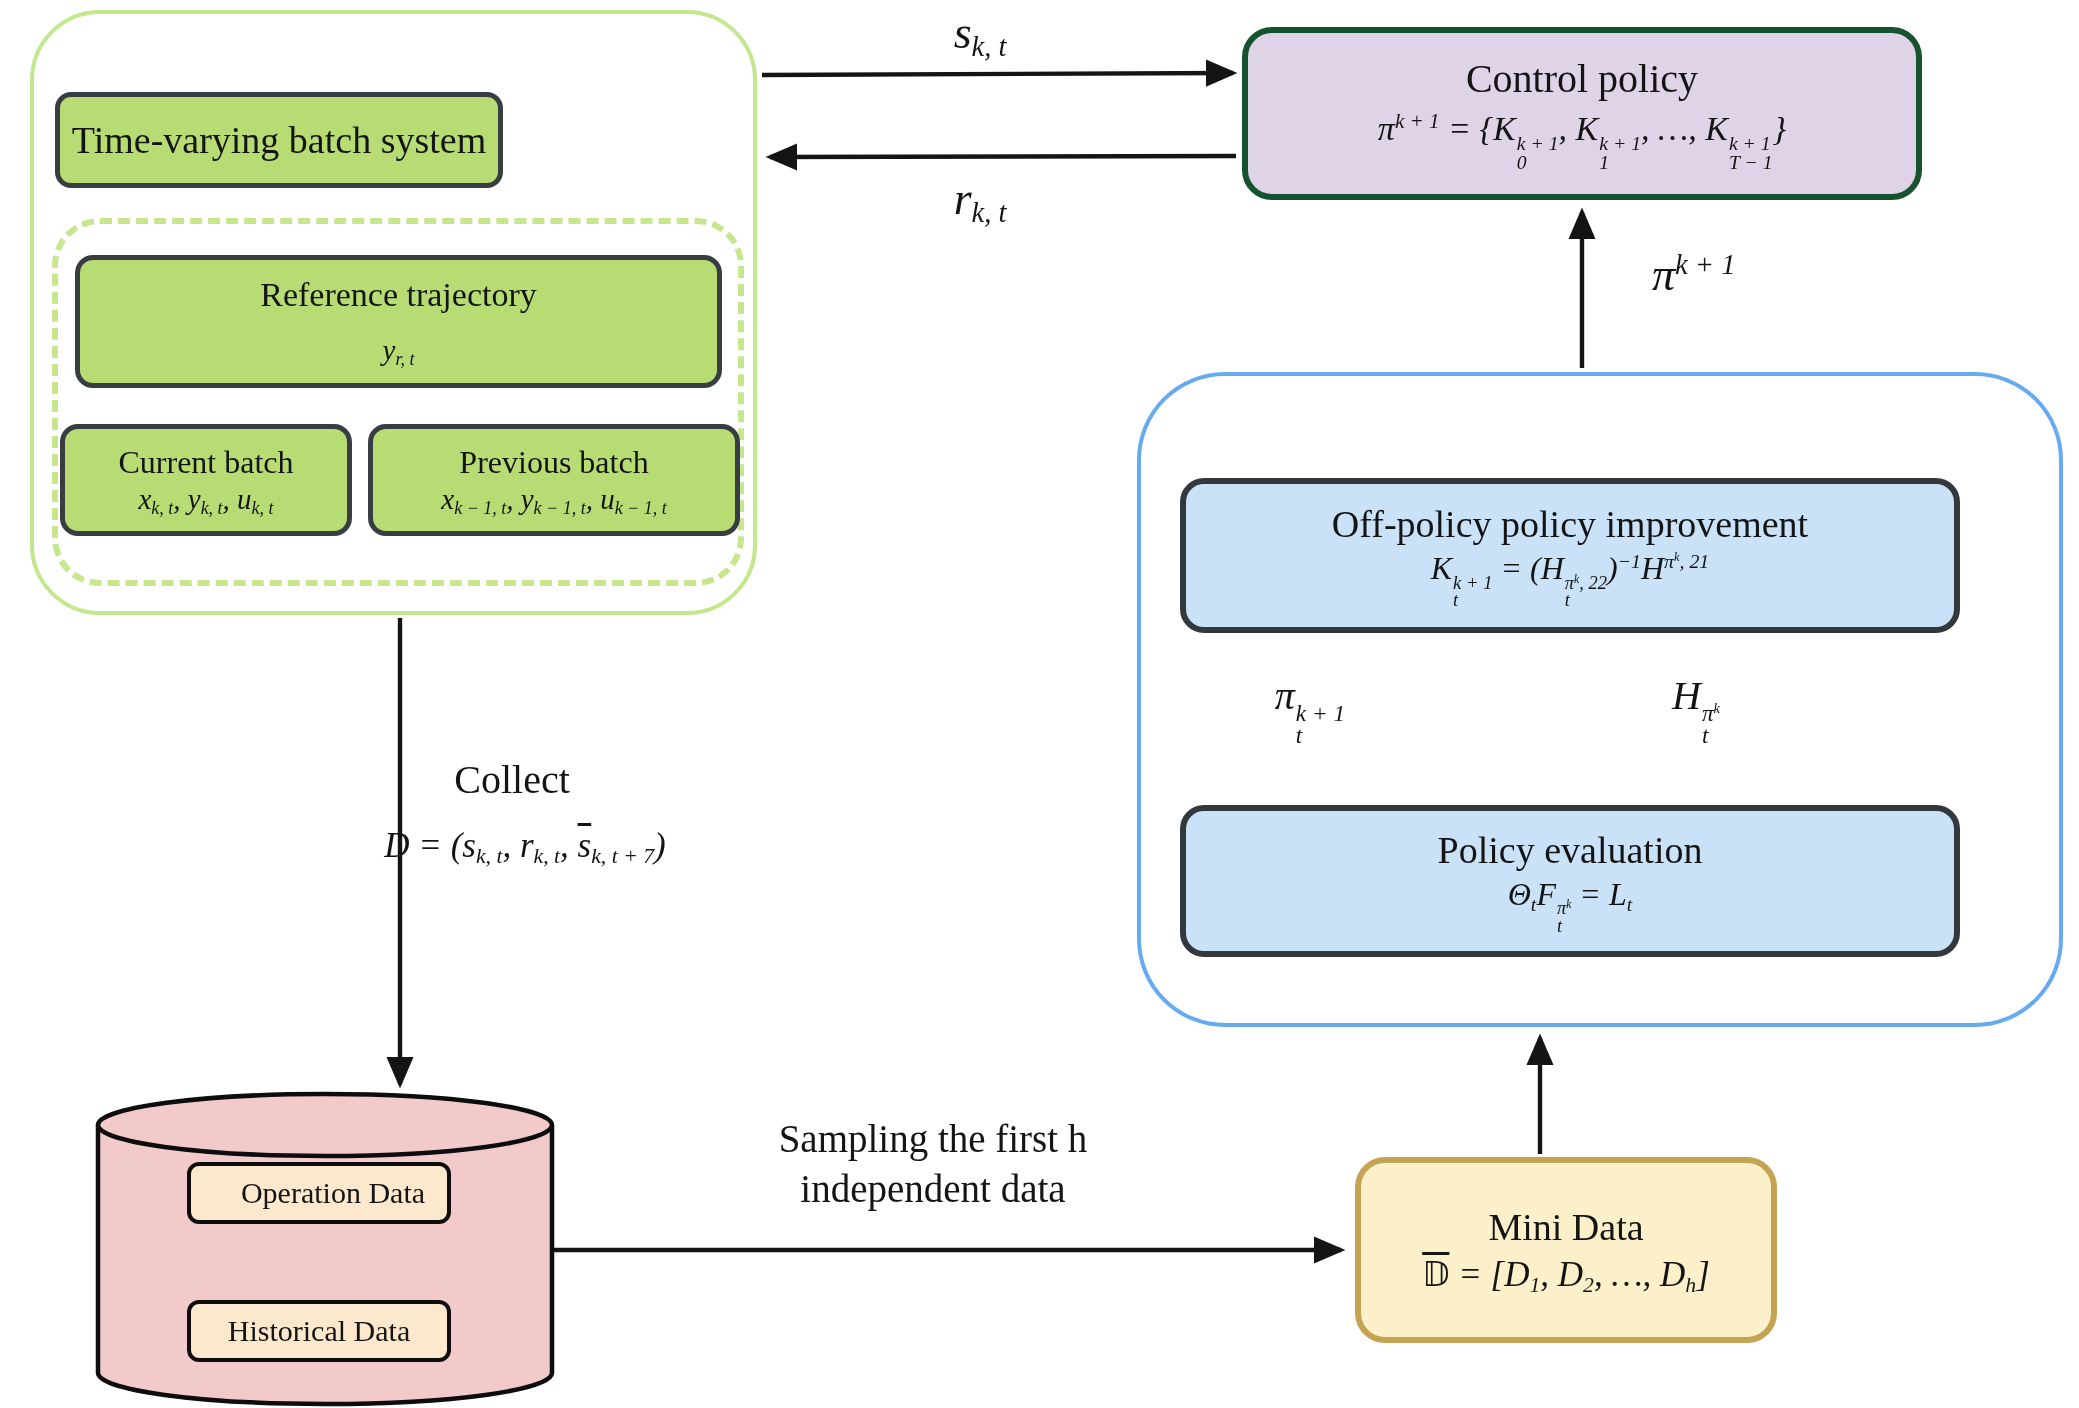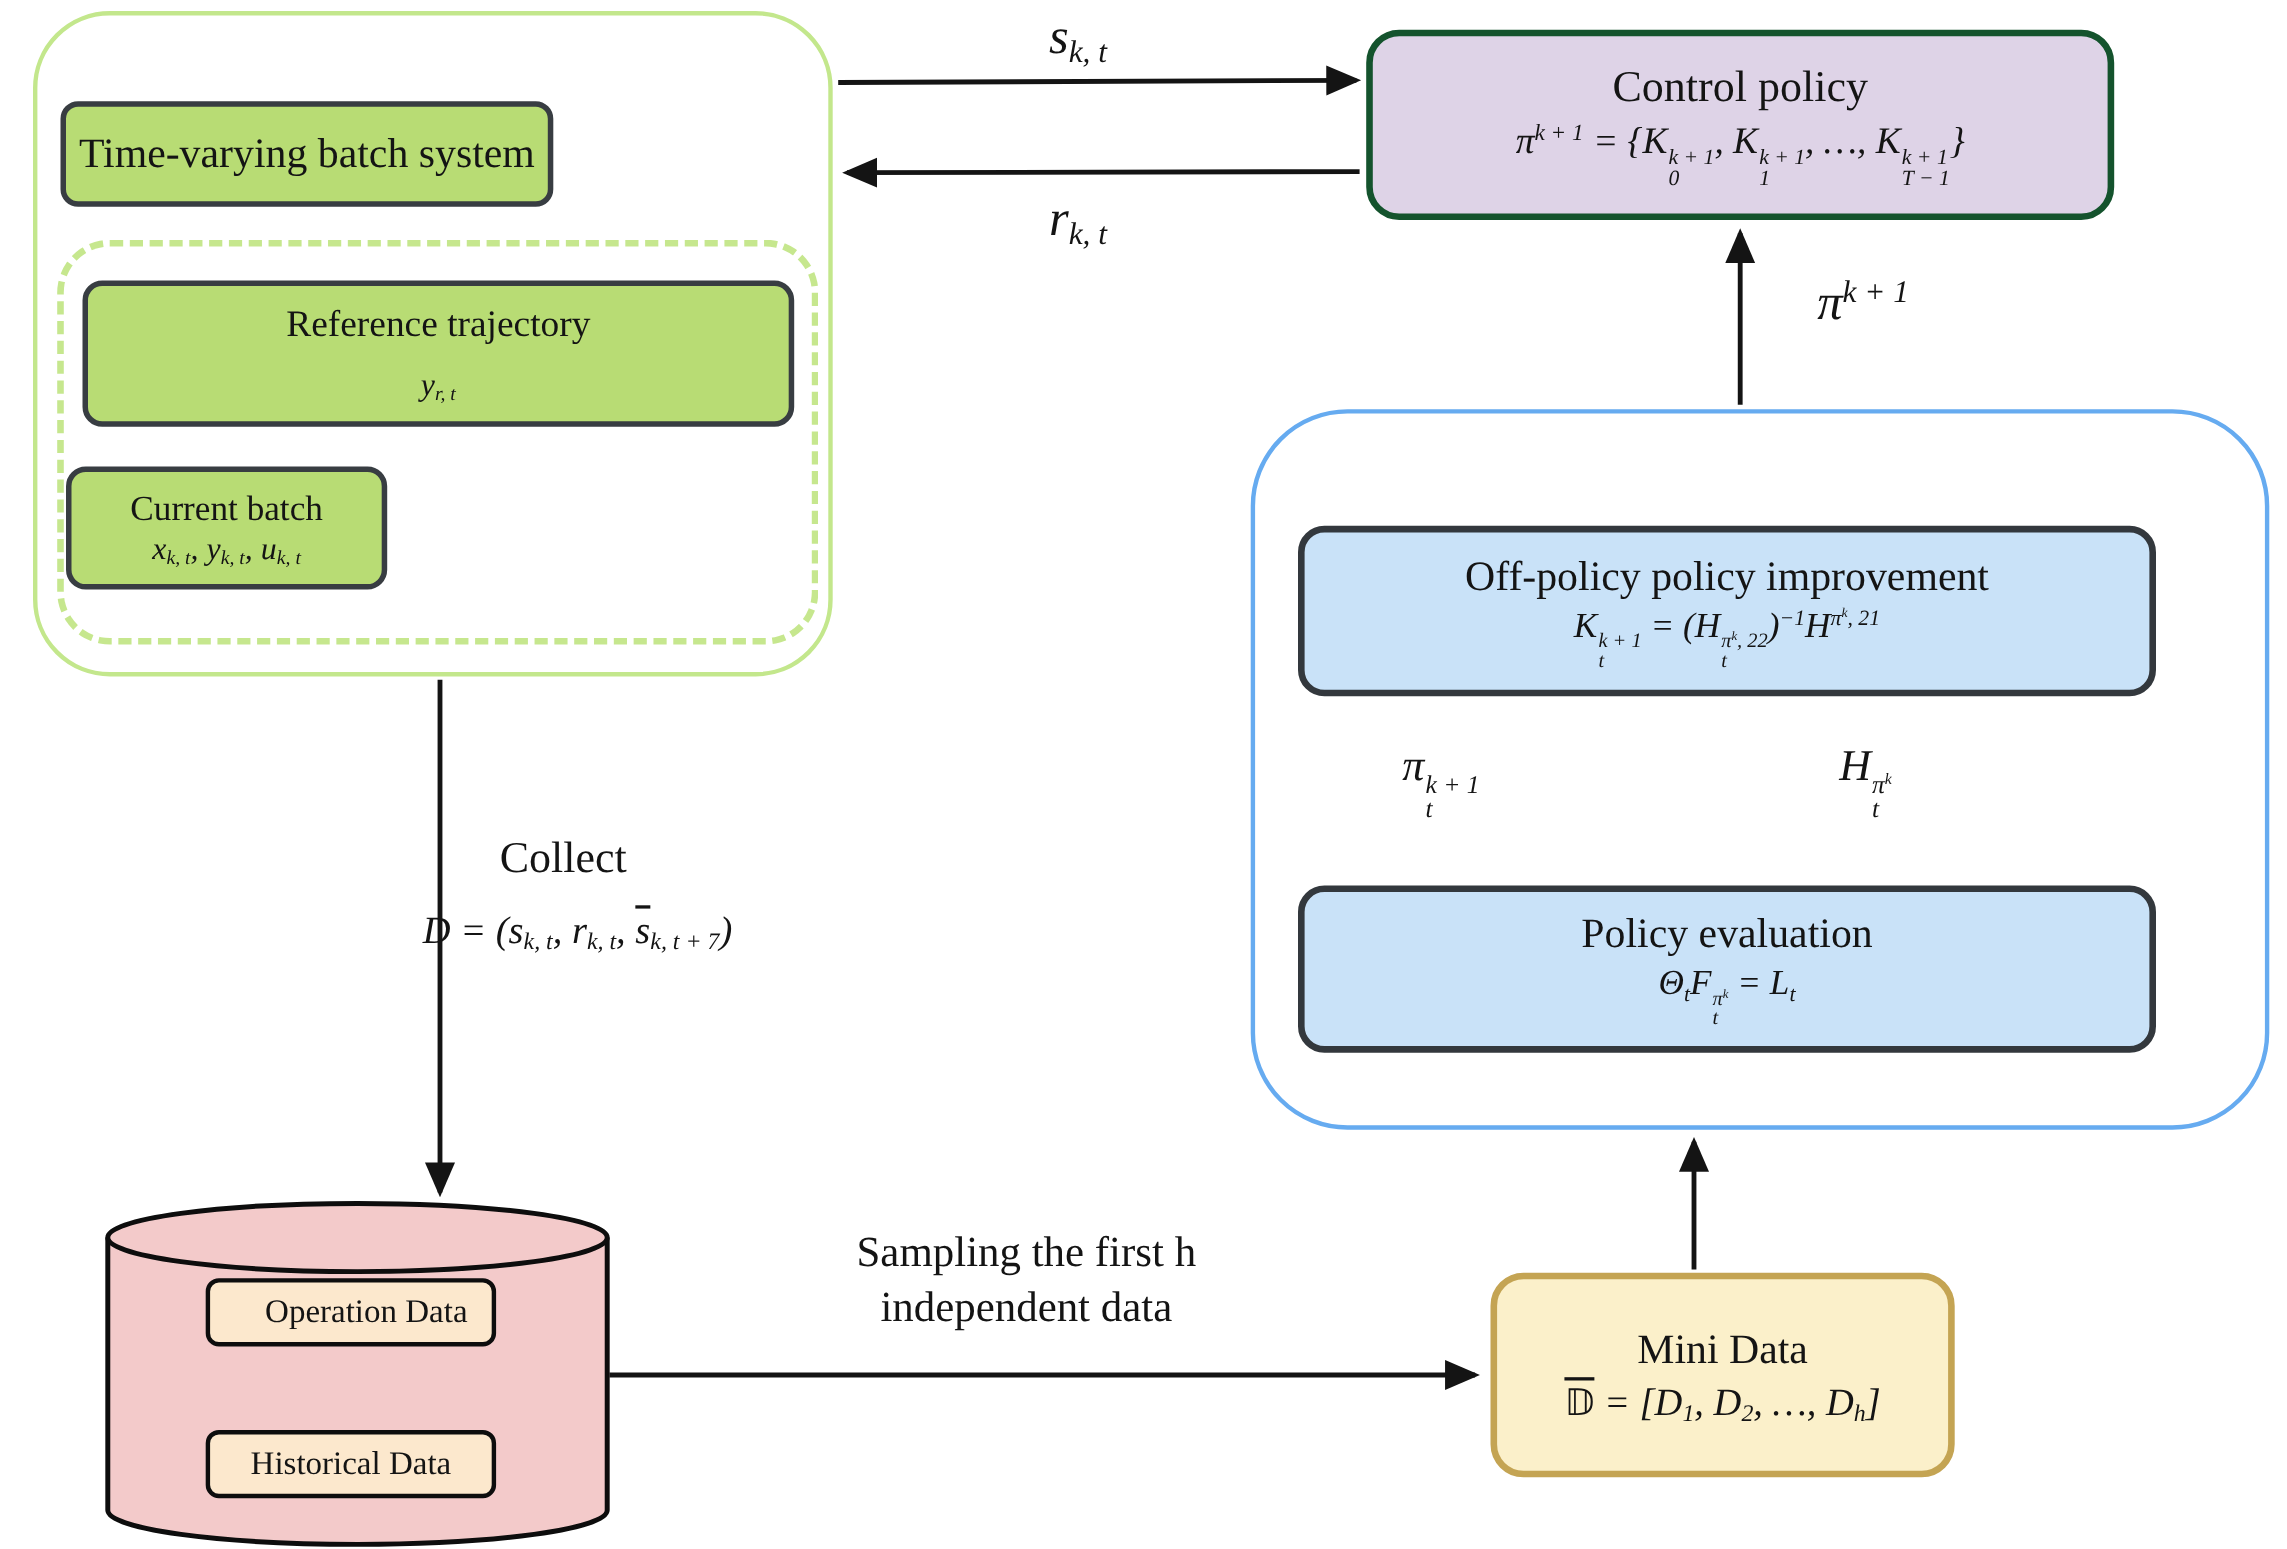--- a/index.html
+++ b/index.html
@@ -112,20 +112,24 @@
   </div>
   <div class="abs sys-dashed"></div>
   <div class="box ref-box">
     <span class="title">Reference trajectory</span>
     <span class="math">y<sub>r, t</sub></span>
   </div>
   <div class="box cur-box">
     <span class="title">Current batch</span>
     <span class="math">x<sub>k, t</sub>, y<sub>k, t</sub>, u<sub>k, t</sub></span>
   </div>
+  <div class="box prev-box">
+    <span class="title">Previous batch</span>
+    <span class="math">x<sub>k − 1, t</sub>, y<sub>k − 1, t</sub>, u<sub>k − 1, t</sub></span>
+  </div>
 
   <div class="box policy-box">
     <span class="title">Control policy</span>
     <span class="math">π<sup>k + 1</sup> = {K<span class="st">
           <span>k + 1</span>
           <span>0</span>
         </span>, K<span class="st">
           <span>k + 1</span>
           <span>1</span>
         </span>, …, K<span class="st">

